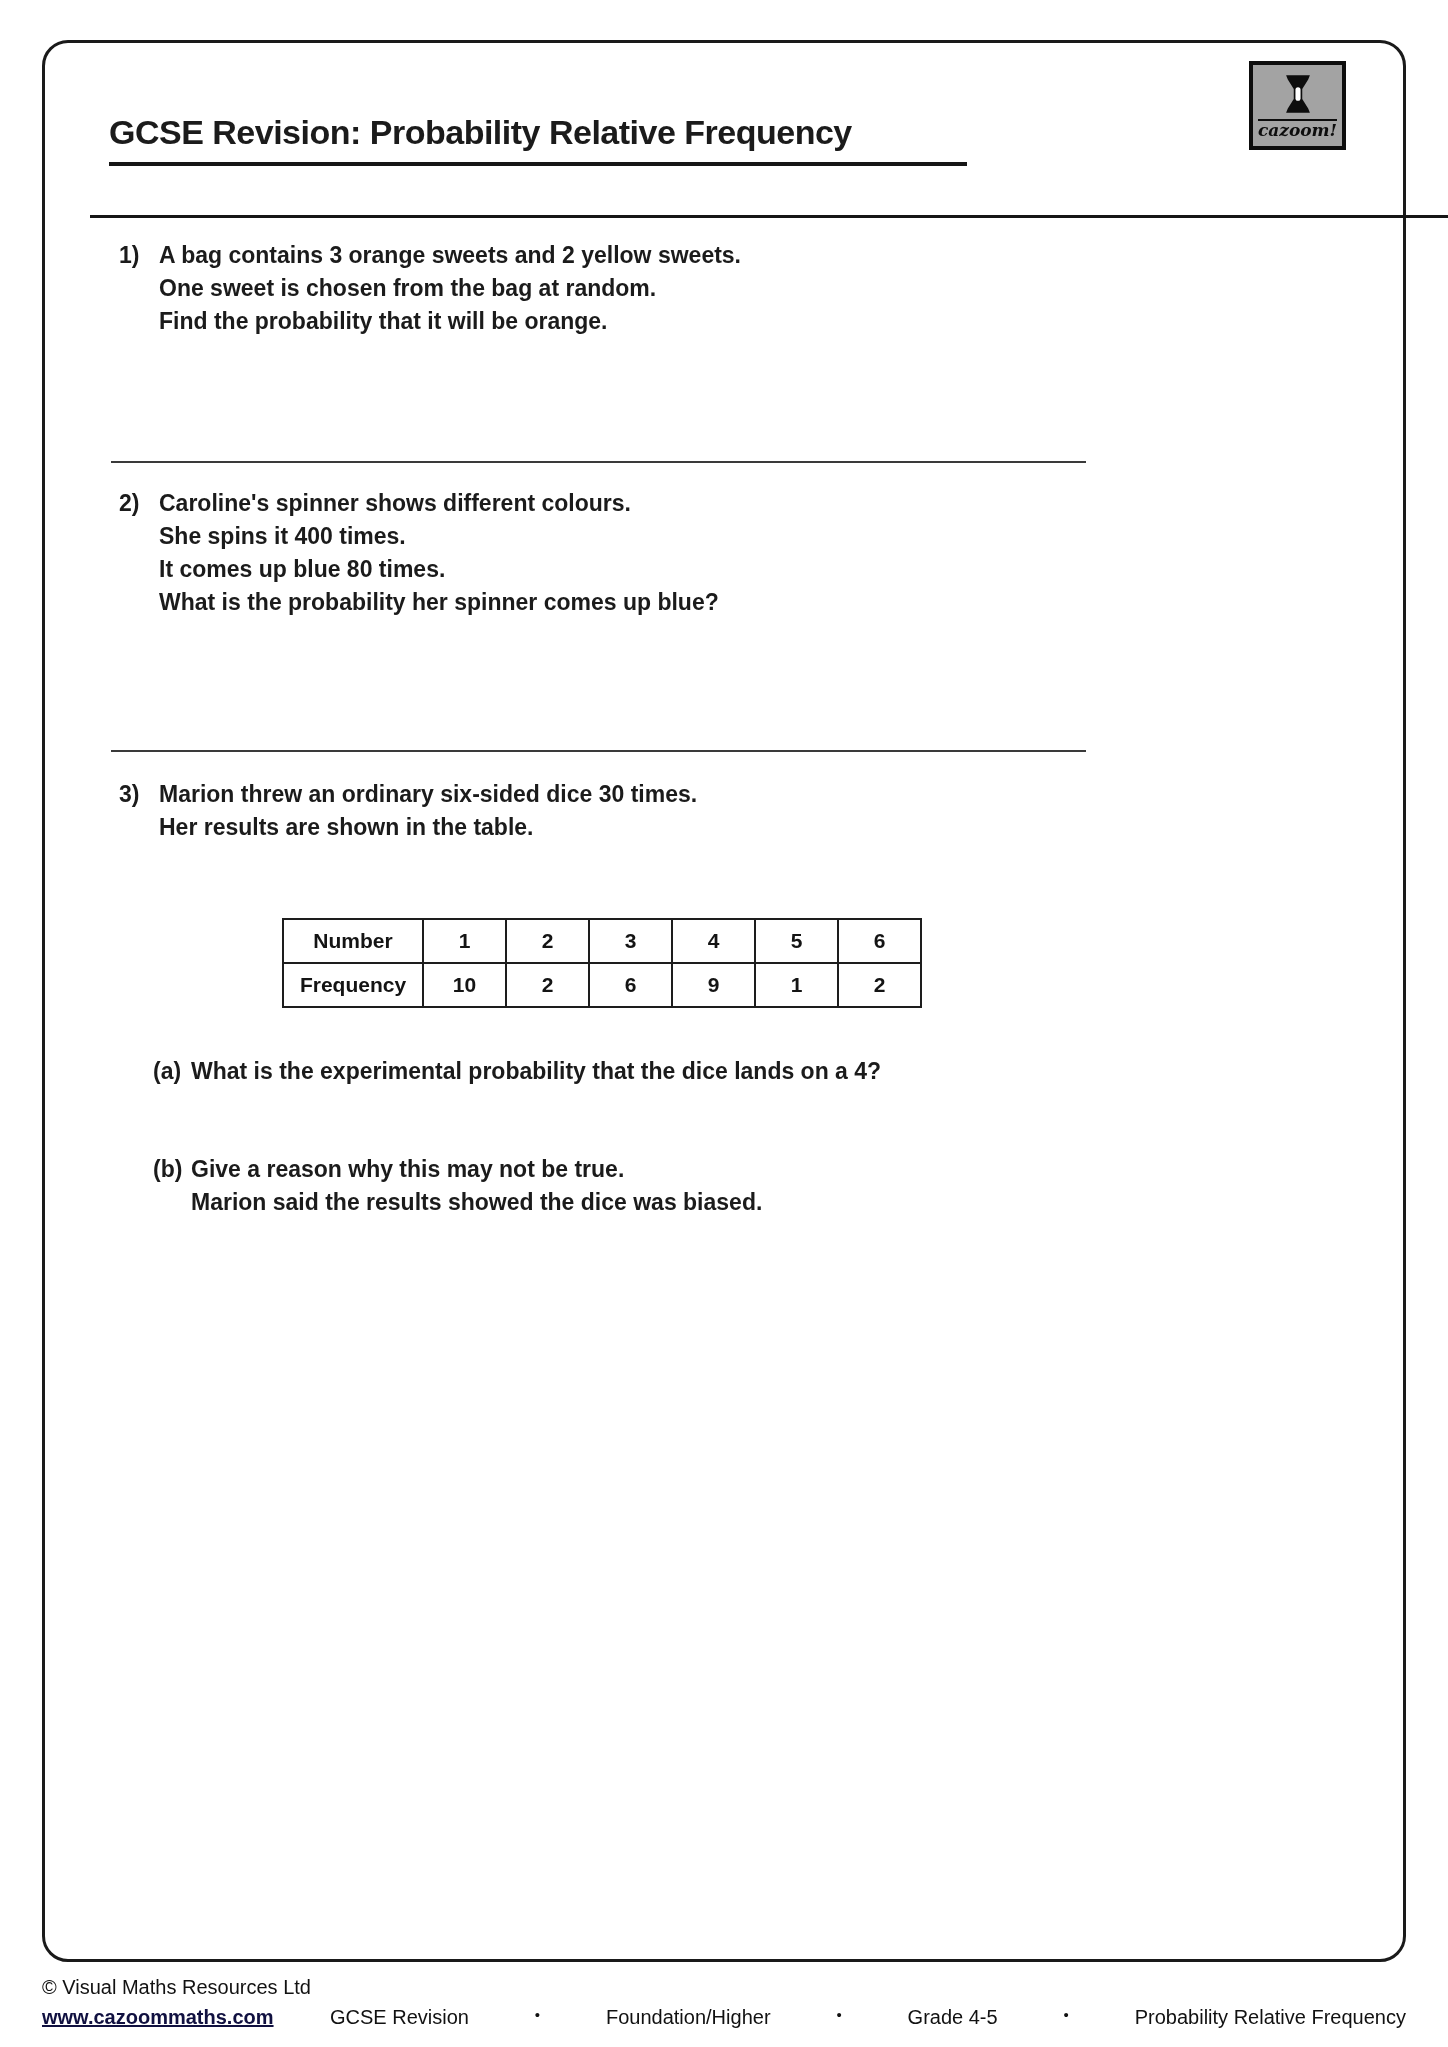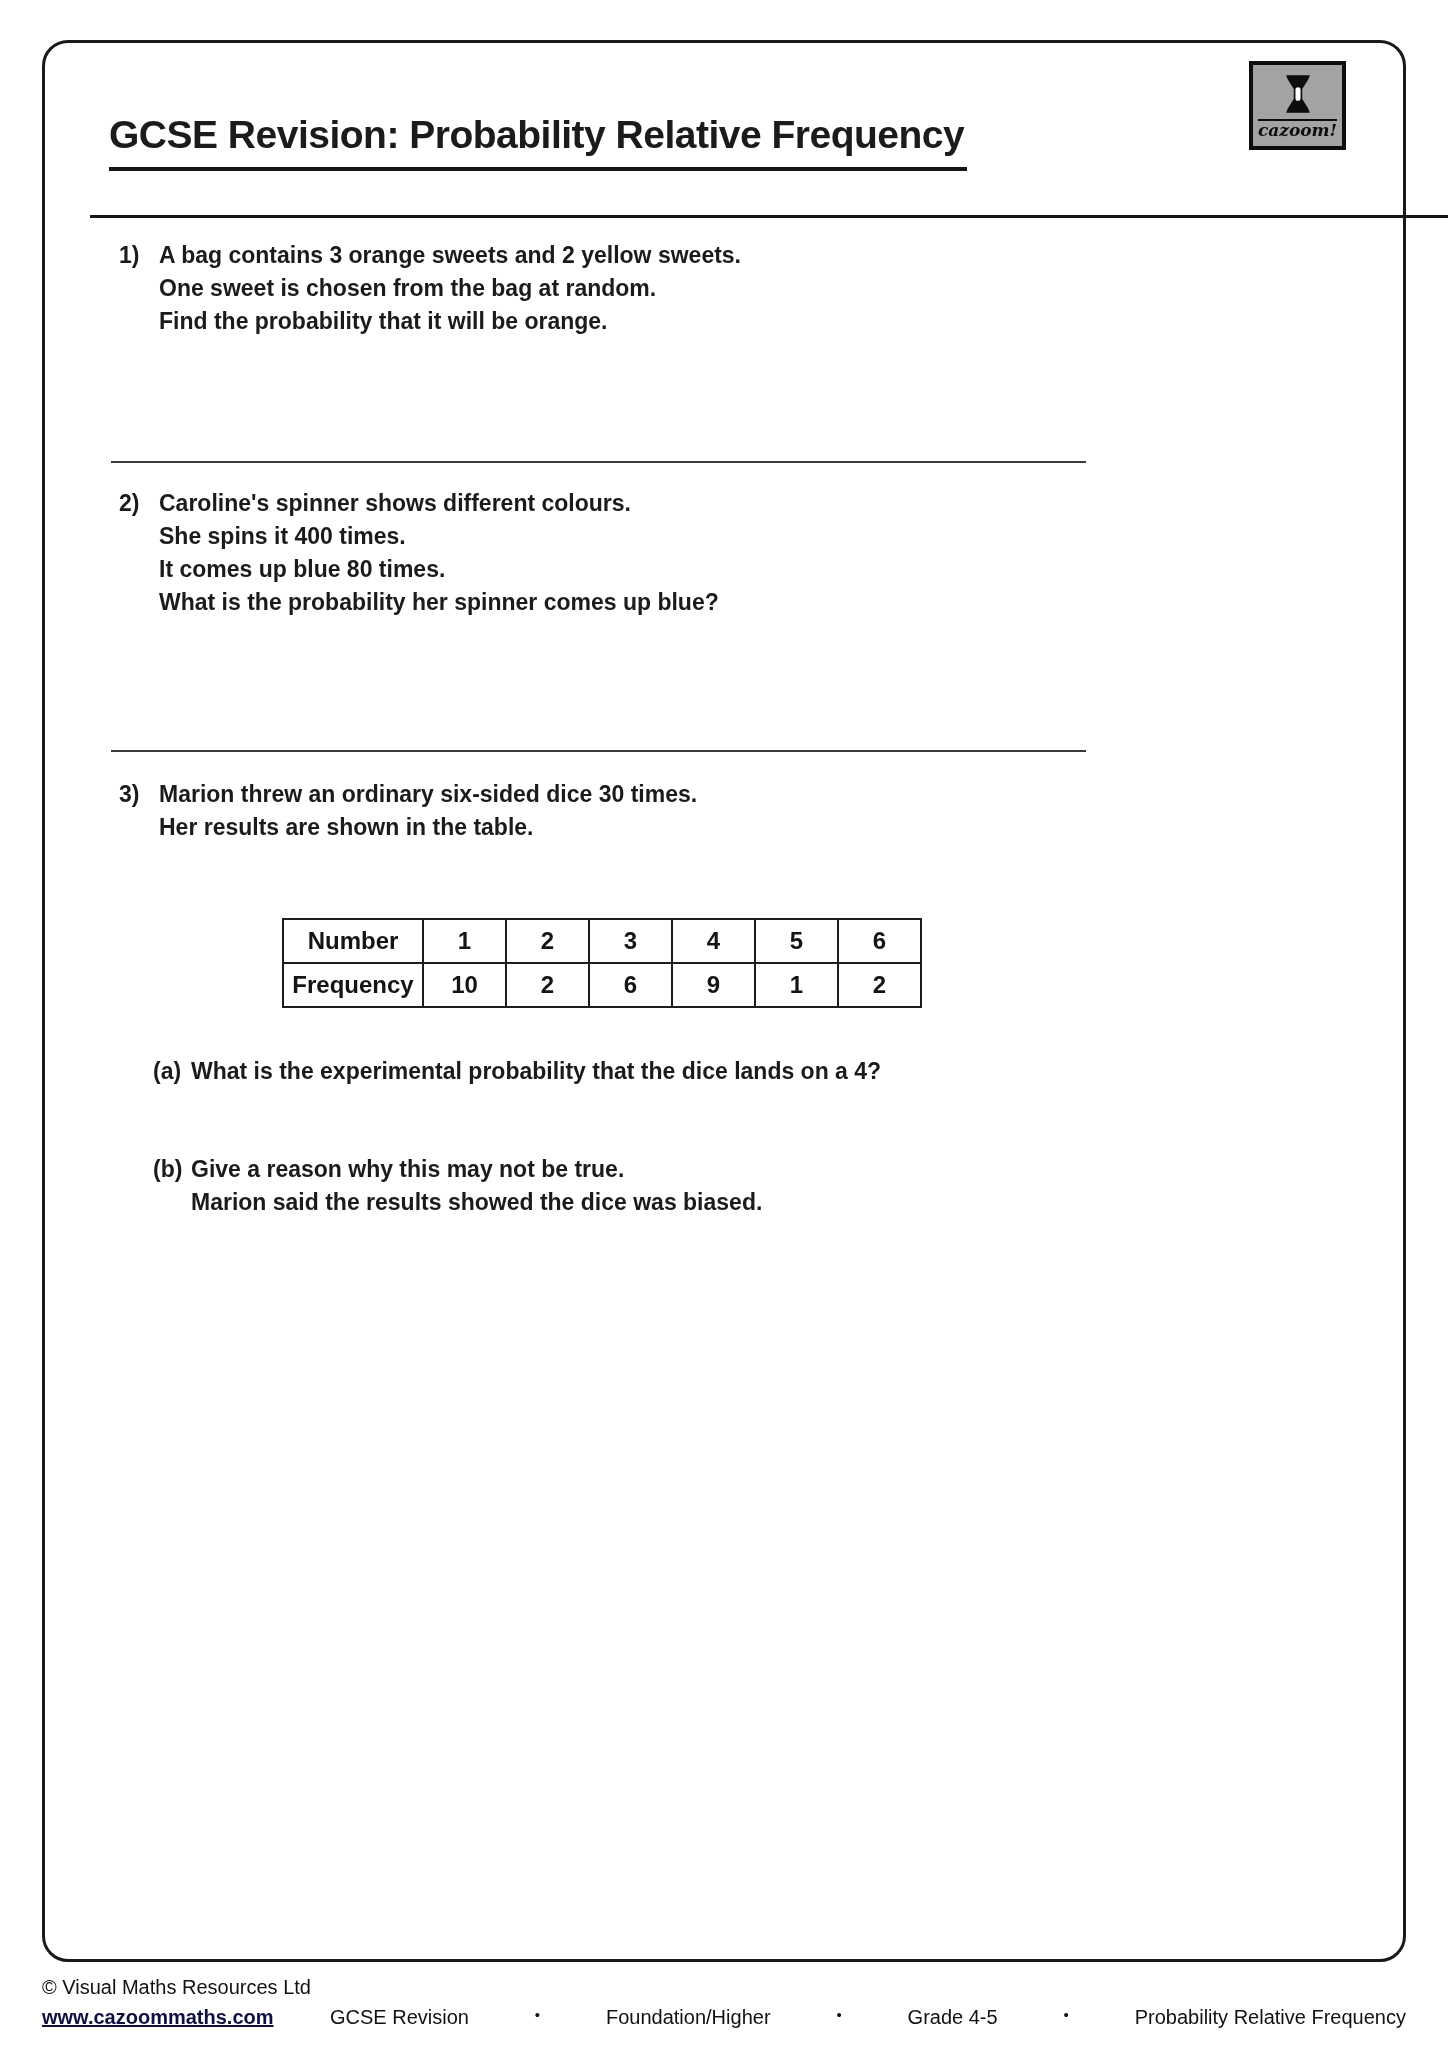--- a/index.html
+++ b/index.html
@@ -15,21 +15,21 @@
   .sheet {
     position:absolute; left:42px; top:40px;
     width:1364px; height:1922px;
     border:3px solid #1a1a1a;
     border-radius:26px;
     background:#ffffff;
   }
   .title {
     position:absolute; left:64px; top:70px;
     width:858px;
-    font-size:39px; font-weight:700;
+    font-size:34px; font-weight:700;
     letter-spacing:-0.5px;
     border-bottom:4px solid #161616;
     padding-bottom:10px;
     white-space:nowrap;
   }
   .header-row {
     position:absolute; left:64px; top:132px; width:858px;
     display:flex; justify-content:space-between;
     font-size:23px; font-weight:400; color:#141414;
   }
@@ -66,21 +66,21 @@
   .q3 { left:74px; top:735px; }
   .divider {
     position:absolute; left:66px; width:975px;
     border-top:2px solid #3a3a3a;
   }
   .d1 { top:418px; }
   .d2 { top:707px; }
   .freq-table {
     position:absolute; left:237px; top:875px;
     border-collapse:collapse;
-    font-size:24px; font-weight:700; color:#141414;
+    font-size:21px; font-weight:700; color:#141414;
   }
   .freq-table td {
     border:2px solid #1d1d1d;
     width:83px; height:44px;
     text-align:center; vertical-align:middle;
     background:#fff;
   }
   .freq-table td.rowlabel { width:140px; }
   .part {
     position:absolute;

